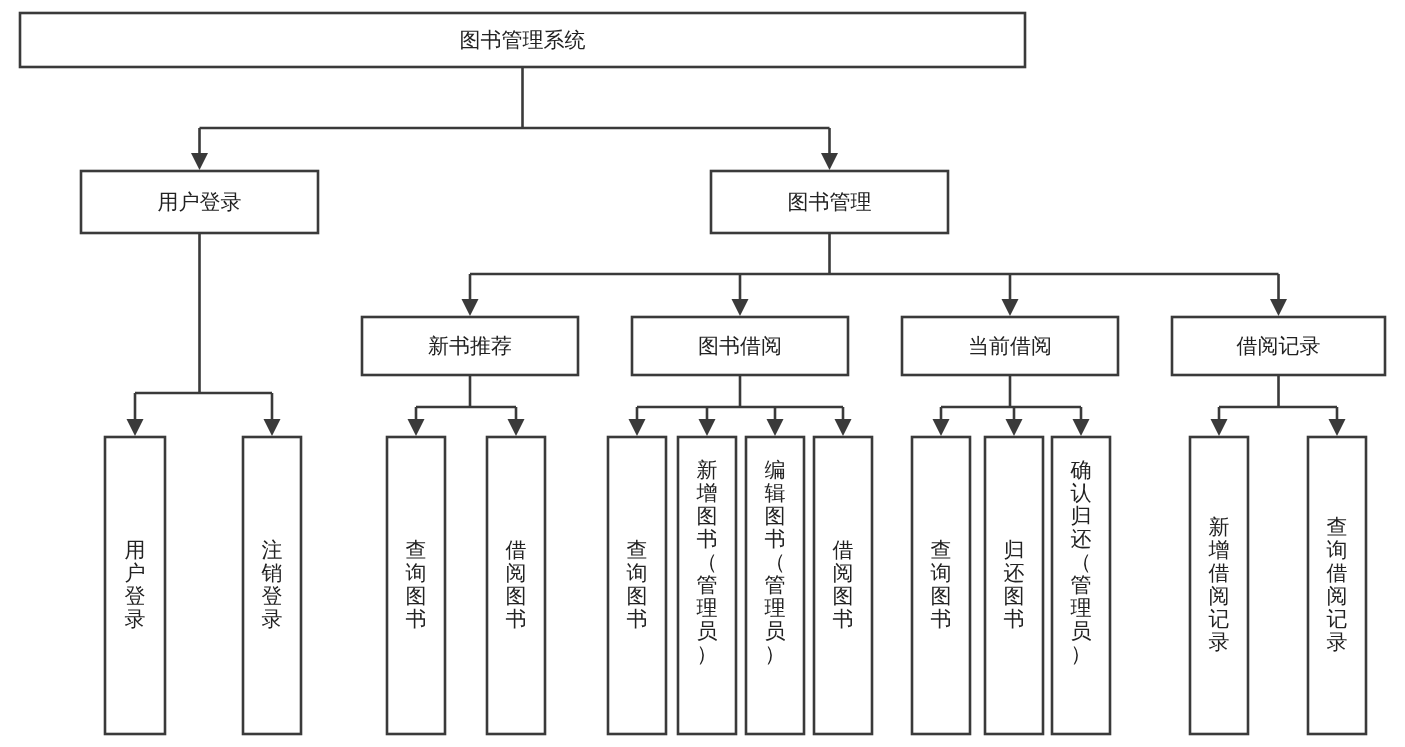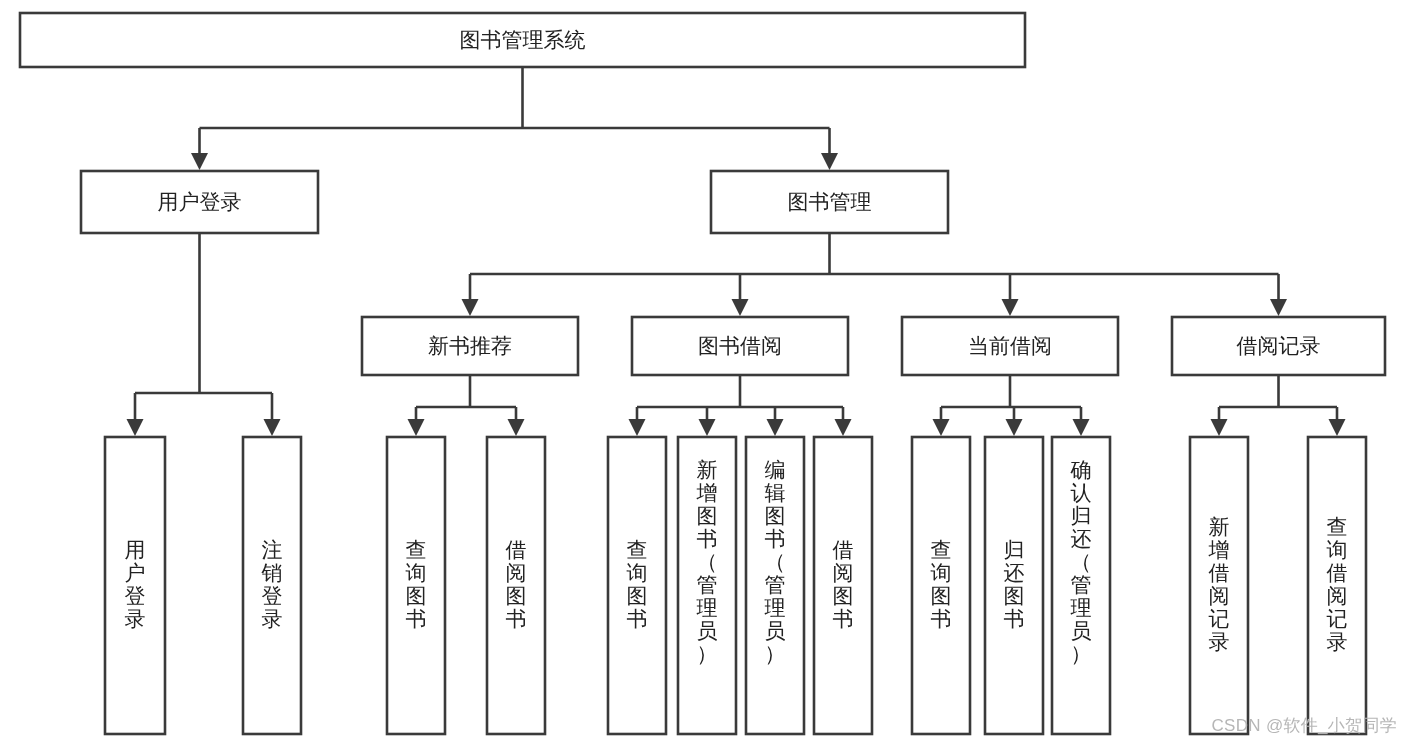--- a/index.html
+++ b/index.html
@@ -215,14 +215,13 @@
         <g>
           <rect class="node-box" x="1190" y="437" width="58" height="297"></rect>
           <text class="node-label-v" x="1219" y="534.44"><tspan x="1219" dy="0">新</tspan><tspan x="1219" dy="23">增</tspan><tspan x="1219" dy="23">借</tspan><tspan x="1219" dy="23">阅</tspan><tspan x="1219" dy="23">记</tspan><tspan x="1219" dy="23">录</tspan></text>
         </g>
         <g>
           <rect class="node-box" x="1308" y="437" width="58" height="297"></rect>
           <text class="node-label-v" x="1337" y="534.44"><tspan x="1337" dy="0">查</tspan><tspan x="1337" dy="23">询</tspan><tspan x="1337" dy="23">借</tspan><tspan x="1337" dy="23">阅</tspan><tspan x="1337" dy="23">记</tspan><tspan x="1337" dy="23">录</tspan></text>
         </g>
       </g>
   </svg>
-  <div class="watermark-text">CSDN @软件_小贺同学</div>
 </div>
 
 </body></html>

